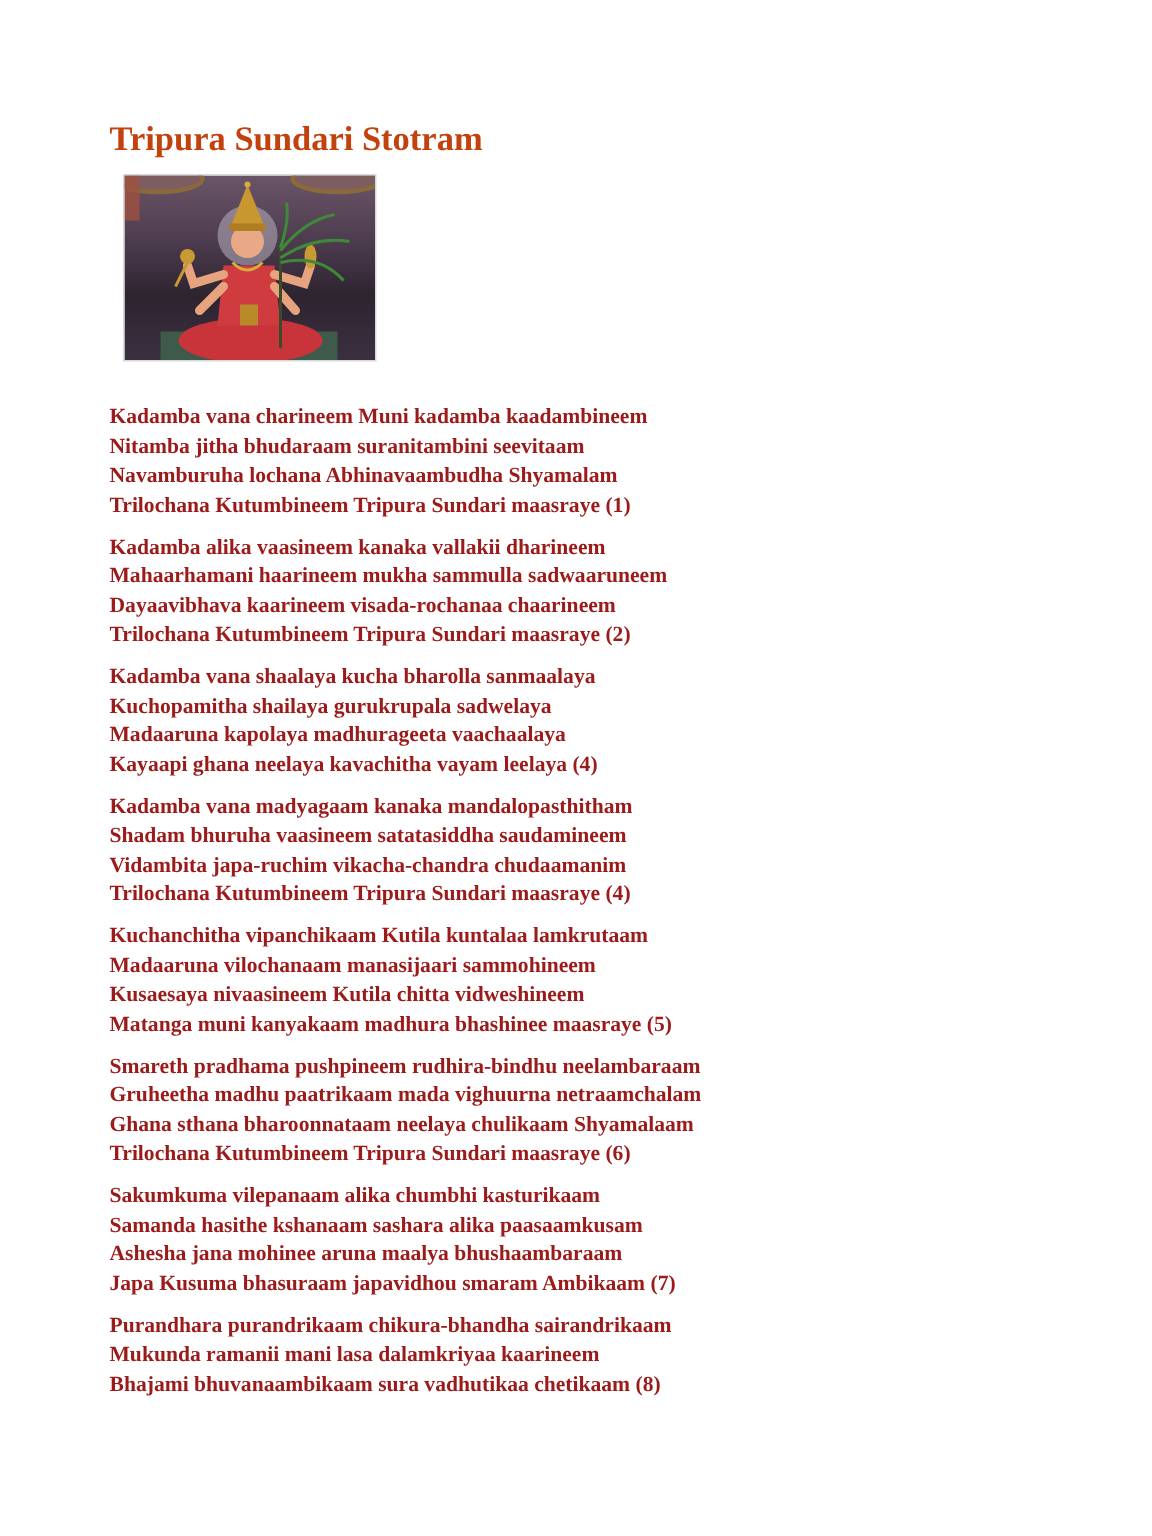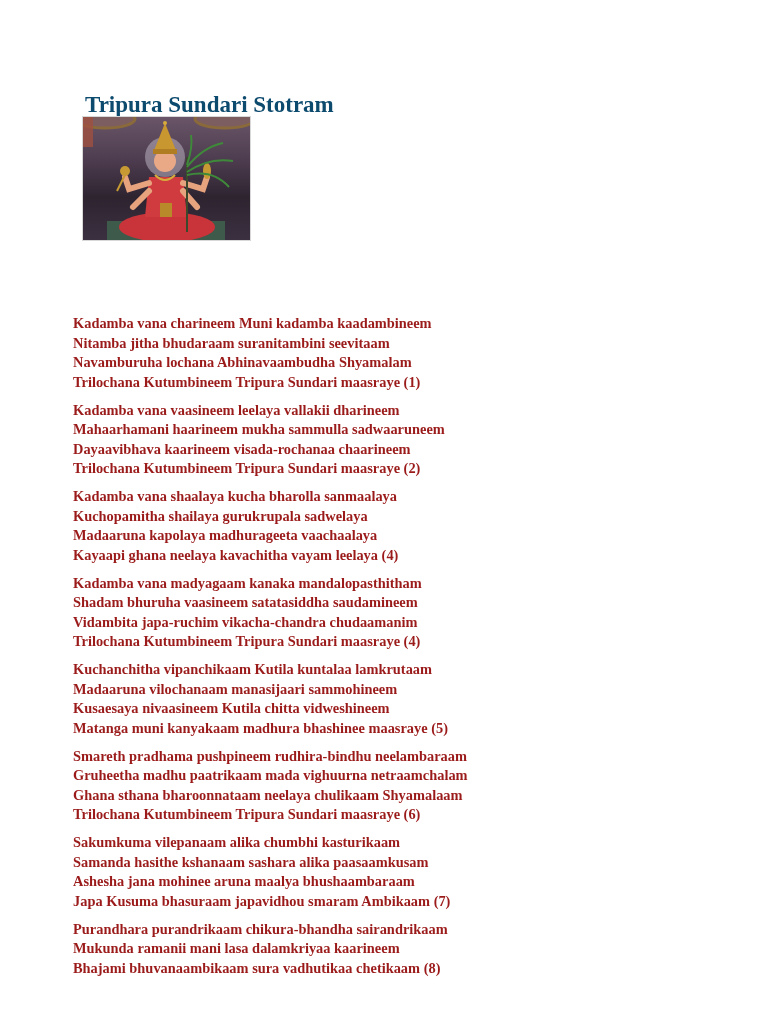--- a/index.html
+++ b/index.html
@@ -17,45 +17,44 @@
     .page {
       position: absolute;
       left: 73px;
       top: 0;
       width: 640px;
     }
     .title {
       position: absolute;
       top: 80px;
       left: 0;
-      margin: 12px;
+      margin: 0;
       font-size: 23px;
       font-weight: bold;
-      color: #0c4a6e;
+      color: #c2410c;
       white-space: nowrap;
       letter-spacing: 0px;
     }
     .figure {
       position: absolute;
       top: 116px;
       left: 9px;
       width: 169px;
       height: 125px;
       overflow: hidden;
       border: 1px solid #d8d8d8;
       box-sizing: border-box;
       background: linear-gradient(180deg, #6a5568 0%, #4d3c4f 35%, #2e2430 65%, #3a3040 100%);
     }
     .figure svg { display: block; }
     .verses {
       position: absolute;
       top: 269px;
       left: 0;
       width: 640px;
-      margin-top: 45px;
     }
     .stanza {
       margin: 0 0 8.5px 0;
     }
     .line {
       display: block;
       font-size: 14.4px;
       line-height: 19.5px;
       font-weight: bold;
       color: #9b1b1b;
@@ -113,21 +112,21 @@
   <div class="verses">
 
     <div class="stanza">
       <span class="line">Kadamba vana charineem Muni kadamba kaadambineem</span>
       <span class="line">Nitamba jitha bhudaraam suranitambini seevitaam</span>
       <span class="line">Navamburuha lochana Abhinavaambudha Shyamalam</span>
       <span class="line">Trilochana Kutumbineem Tripura Sundari maasraye (1)</span>
     </div>
 
     <div class="stanza">
-      <span class="line">Kadamba vana vaasineem leelaya vallakii dharineem</span>
+      <span class="line">Kadamba alika vaasineem kanaka vallakii dharineem</span>
       <span class="line">Mahaarhamani haarineem mukha sammulla sadwaaruneem</span>
       <span class="line">Dayaavibhava kaarineem visada-rochanaa chaarineem</span>
       <span class="line">Trilochana Kutumbineem Tripura Sundari maasraye (2)</span>
     </div>
 
     <div class="stanza">
       <span class="line">Kadamba vana shaalaya kucha bharolla sanmaalaya</span>
       <span class="line">Kuchopamitha shailaya gurukrupala sadwelaya</span>
       <span class="line">Madaaruna kapolaya madhurageeta vaachaalaya</span>
       <span class="line">Kayaapi ghana neelaya kavachitha vayam leelaya (4)</span>

